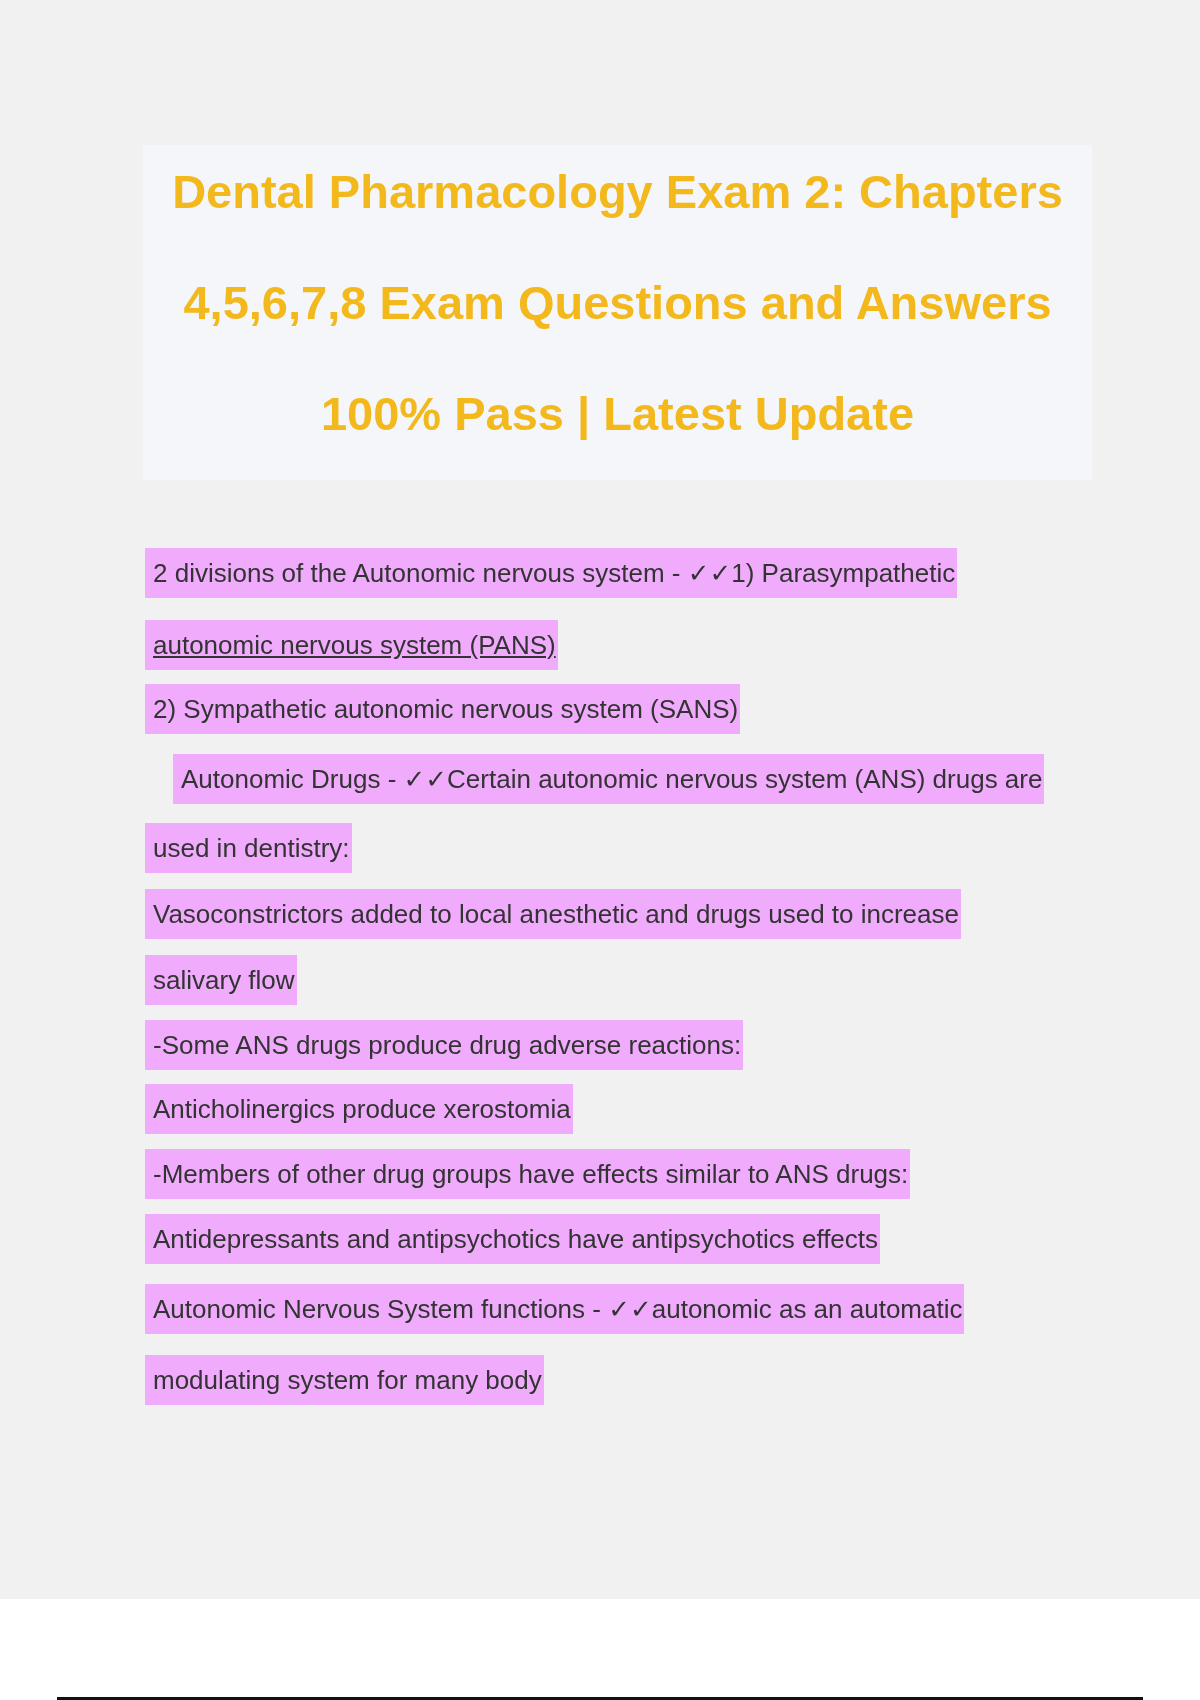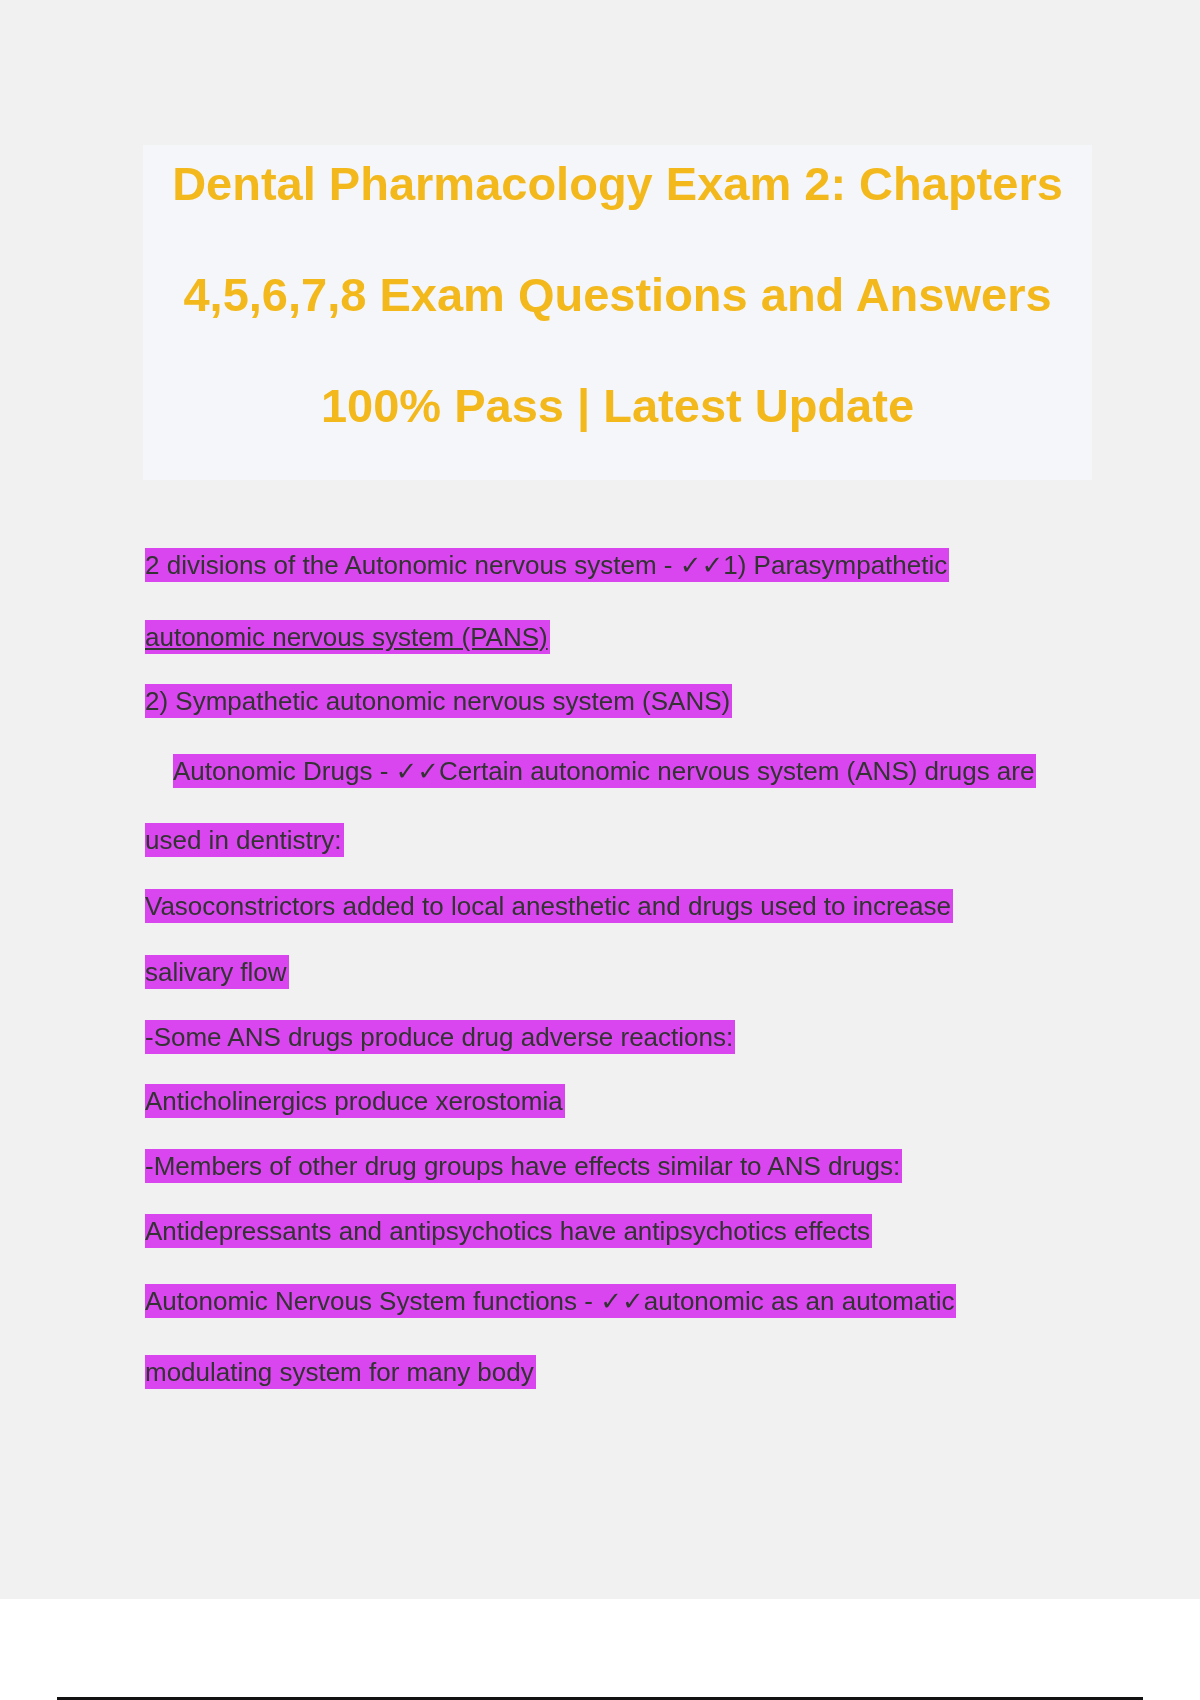--- a/index.html
+++ b/index.html
@@ -1,15 +1,15 @@
 <!DOCTYPE html>
 <html><head>
   <meta charset="utf-8">
   <style>
-    * { margin: 0; padding: 0; box-sizing: border-box; }
+    * { margin: 0; padding: 8px; box-sizing: border-box; }
     html, body {
       width: 1200px;
       height: 1700px;
       overflow: hidden;
       background: #ffffff;
       font-family: "Liberation Sans", "DejaVu Sans", sans-serif;
     }
     .page {
       position: absolute;
       left: 0; top: 0;
@@ -36,21 +36,21 @@
       color: #f2b81c;
       white-space: nowrap;
       letter-spacing: 0px;
     }
     .body-line {
       position: absolute;
       left: 145px;
       font-size: 26px;
       line-height: 34px;
       color: #333333;
-      background: #d946ef;
+      background: #f0abfc;
       white-space: nowrap;
       padding-right: 2px;
     }
     .bottom-area {
       position: absolute;
       left: 0;
       top: 1599px;
       width: 1200px;
       height: 101px;
       background: #ffffff;

